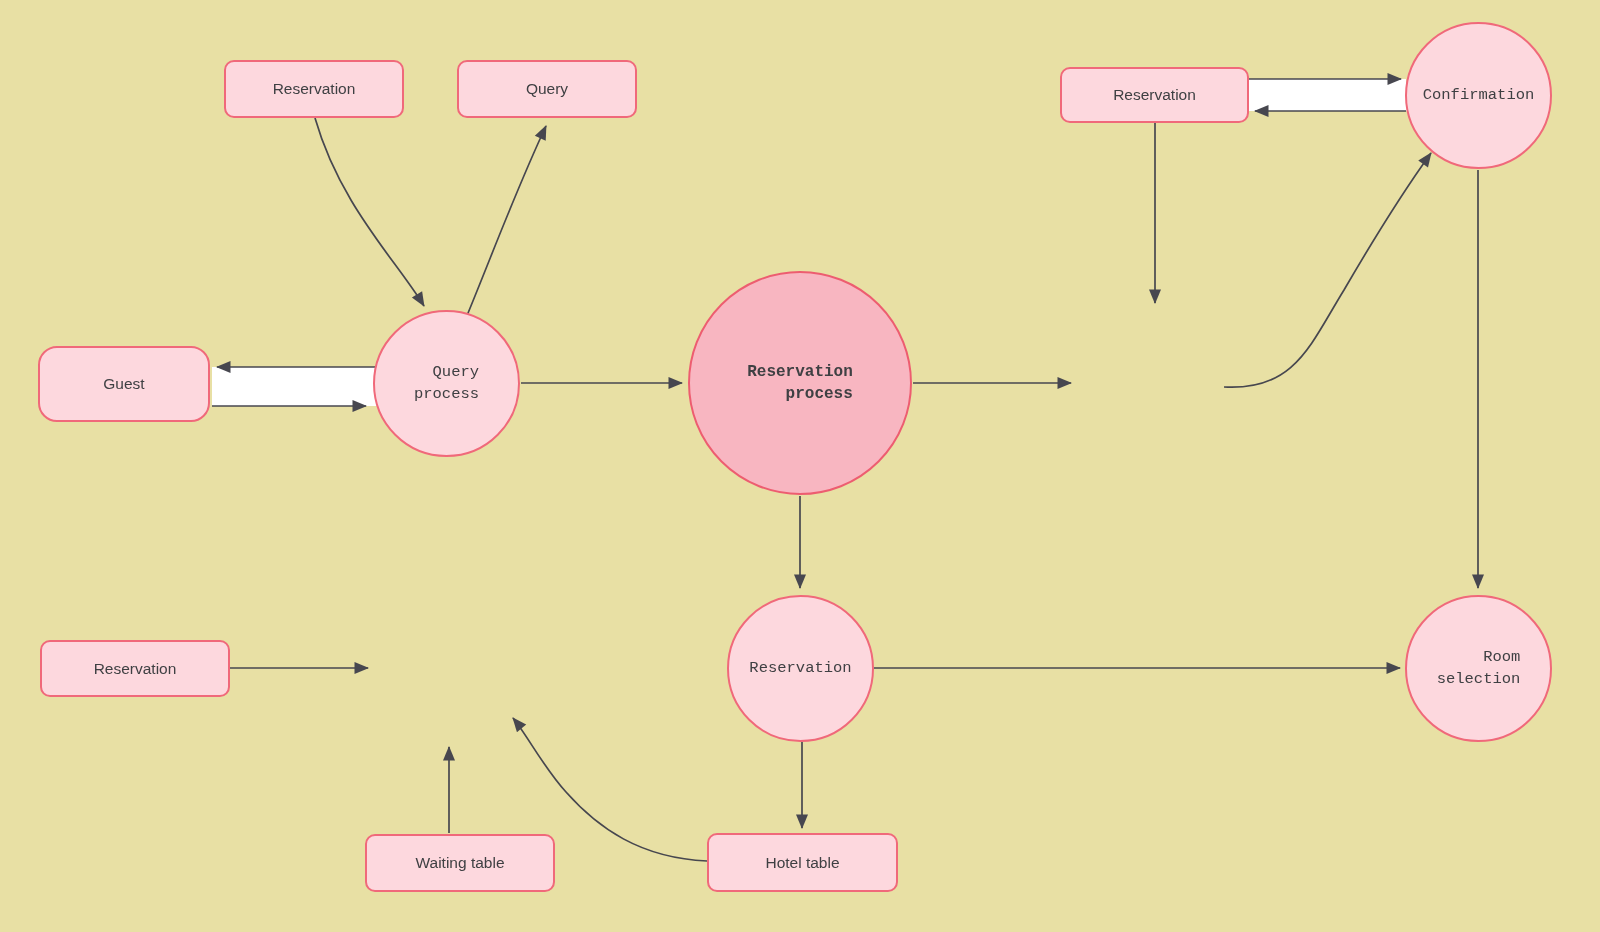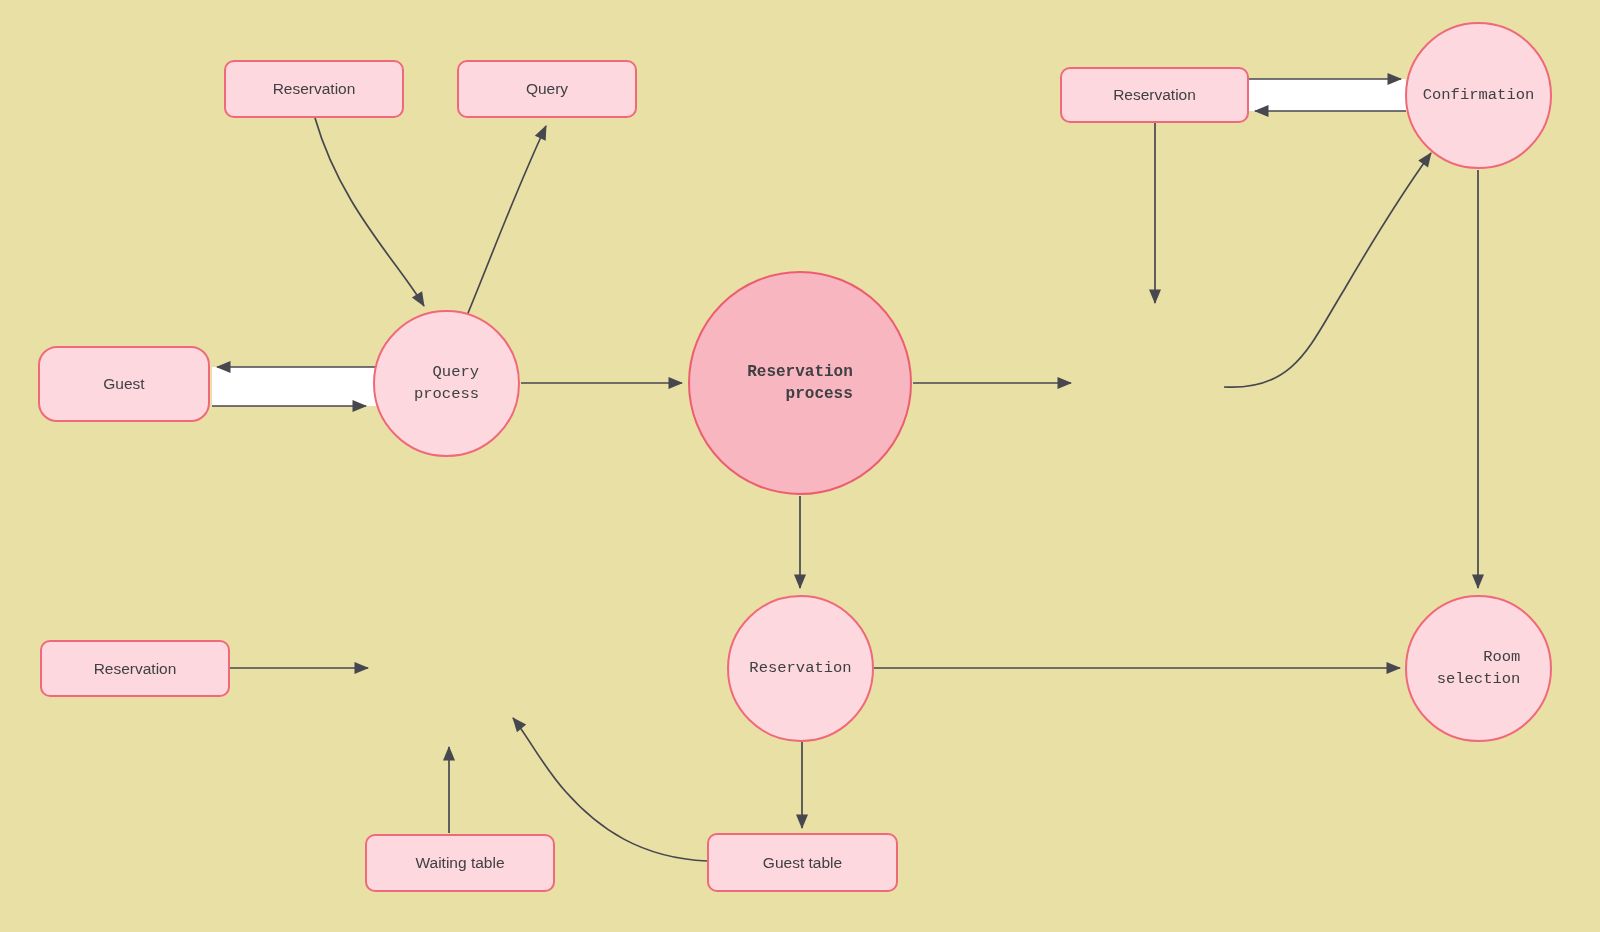--- a/index.html
+++ b/index.html
@@ -113,21 +113,21 @@
 
   <div class="node entity" style="left:40px;top:640px;width:190px;height:57px">
     <span class="node-label">Reservation</span>
   </div>
 
   <div class="node entity" style="left:365px;top:834px;width:190px;height:58px">
     <span class="node-label">Waiting table</span>
   </div>
 
   <div class="node entity" style="left:707px;top:833px;width:191px;height:59px">
-    <span class="node-label">Guest table</span>
+    <span class="node-label">Hotel table</span>
   </div>
 
   <div class="node process" style="left:373px;top:310px;width:147px;height:147px">
     <span class="node-label">Query
 process</span>
   </div>
 
   <div class="node process strong" style="left:688px;top:271px;width:224px;height:224px">
     <span class="node-label">Reservation
 process</span>

